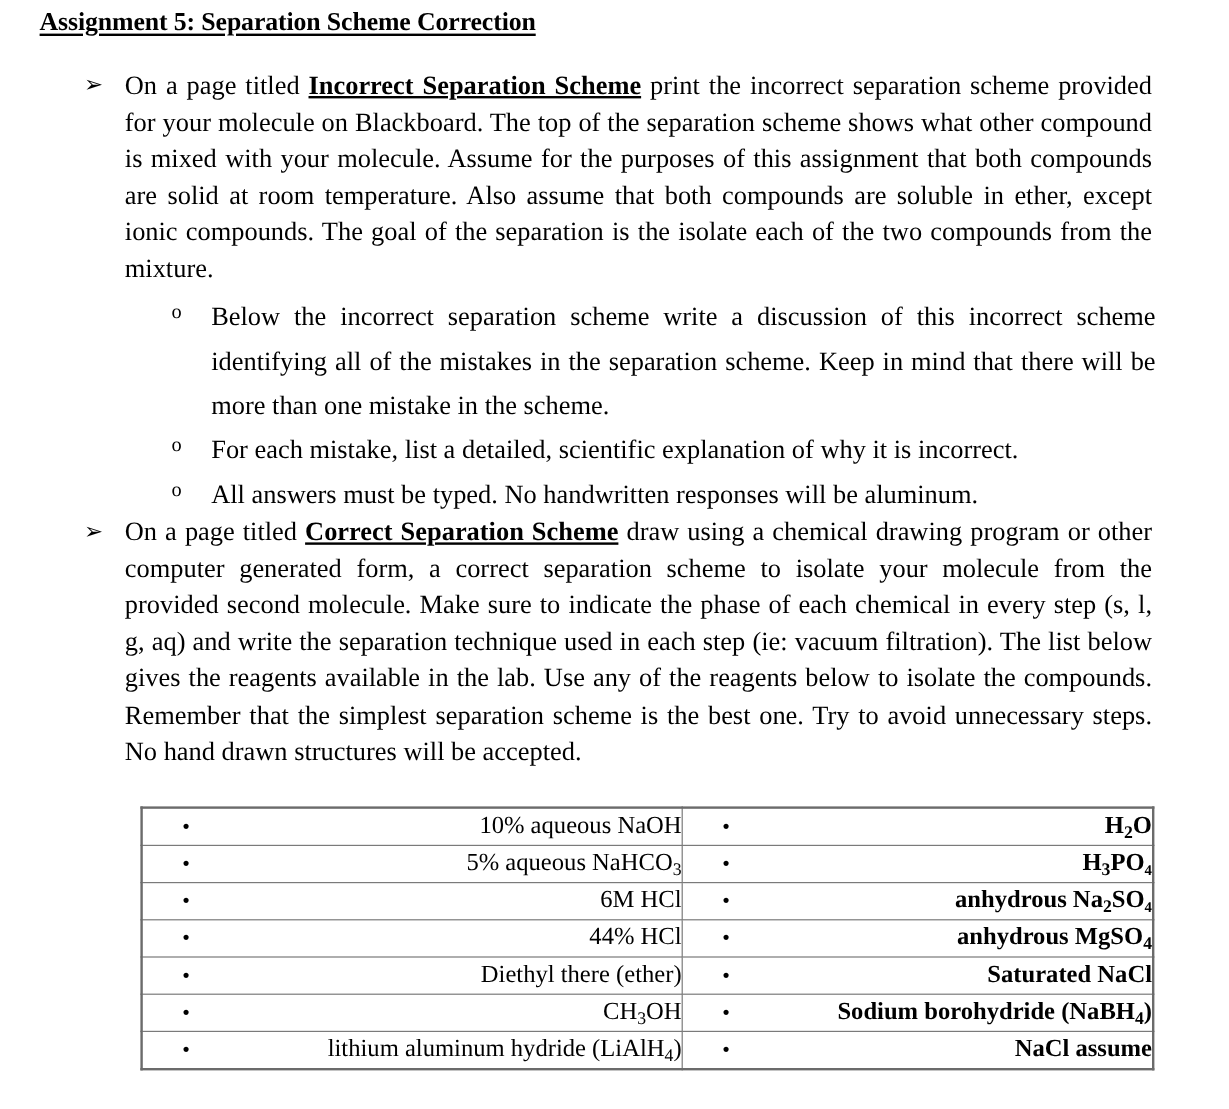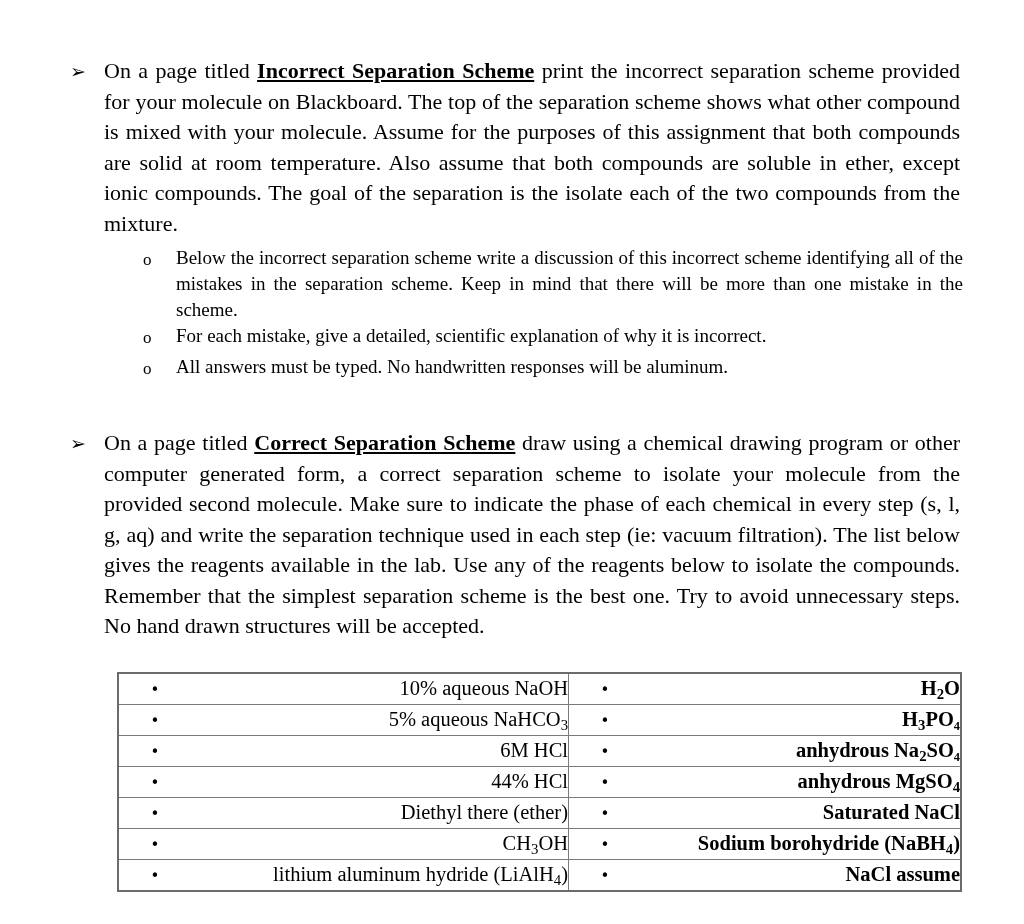--- a/index.html
+++ b/index.html
@@ -81,22 +81,22 @@
     position: absolute;
     left: 0px;
     top: 0px;
     width: 24px;
     font-size: 17px;
     line-height: 30.5px;
     font-family: "Liberation Serif", serif;
   }
   .sub-item .txt {
     margin-left: 33px;
-    font-size: 19px;
-    line-height: 26px;
+    font-size: 22px;
+    line-height: 37px;
     text-align: justify;
     text-align-last: left;
     font-family: Liberation Serif, serif;
   }
 
   
   .reagent-table {
     position: absolute;
     left: 117px;
     top: 672px;
@@ -139,34 +139,35 @@
     vertical-align: baseline;
     position: relative;
     top: 0.26em;
   }
 </style>
 </head>
 <body>
 
 <div class="page">
 
+  <div class="doc-title">Assignment 5: Separation Scheme Correction</div>
 
   <div class="bullet-block" style="top:56px;">
     <span class="marker">➢</span>
     <div class="para last-line-natural"><span>On a page titled </span><span class="ul">Incorrect Separation Scheme</span><span> print the incorrect separation scheme provided for your molecule on Blackboard. The top of the separation scheme shows what other compound is mixed with your molecule.  Assume for the purposes of this assignment that both compounds are solid at room temperature. Also assume that both compounds are soluble in ether, except ionic compounds.  The goal of the separation is the isolate each of the two compounds from the mixture.</span></div>
   </div>
 
   <div class="sub-list" style="top:245px;">
     <div class="sub-item">
       <span class="marker">o</span>
       <div class="txt">Below the incorrect separation scheme write a discussion of this incorrect scheme identifying all of the mistakes in the separation scheme.  Keep in mind that there will be more than one mistake in the scheme.</div>
     </div>
     <div class="sub-item">
       <span class="marker">o</span>
-      <div class="txt">For each mistake, give a detailed, scientific explanation of why it is incorrect.</div>
+      <div class="txt">For each mistake, list a detailed, scientific explanation of why it is incorrect.</div>
     </div>
     <div class="sub-item">
       <span class="marker">o</span>
       <div class="txt">All answers must be typed.  No handwritten responses will be aluminum.</div>
     </div>
   </div>
 
   <div class="bullet-block" style="top:428px;">
     <span class="marker">➢</span>
     <div class="para last-line-natural"><span>On a page titled </span><span class="ul">Correct Separation Scheme</span><span> draw using a chemical drawing program or other computer generated form, a correct separation scheme to isolate your molecule from the provided second molecule.  Make sure to indicate the phase of each chemical in every step (s, l, g, aq) and write the separation technique used in each step (ie: vacuum filtration).  The list below gives the reagents available in the lab.  Use any of the reagents below to isolate the compounds. Remember that the simplest separation scheme is the best one.  Try to avoid unnecessary steps.  No hand drawn structures will be accepted.</span></div>

